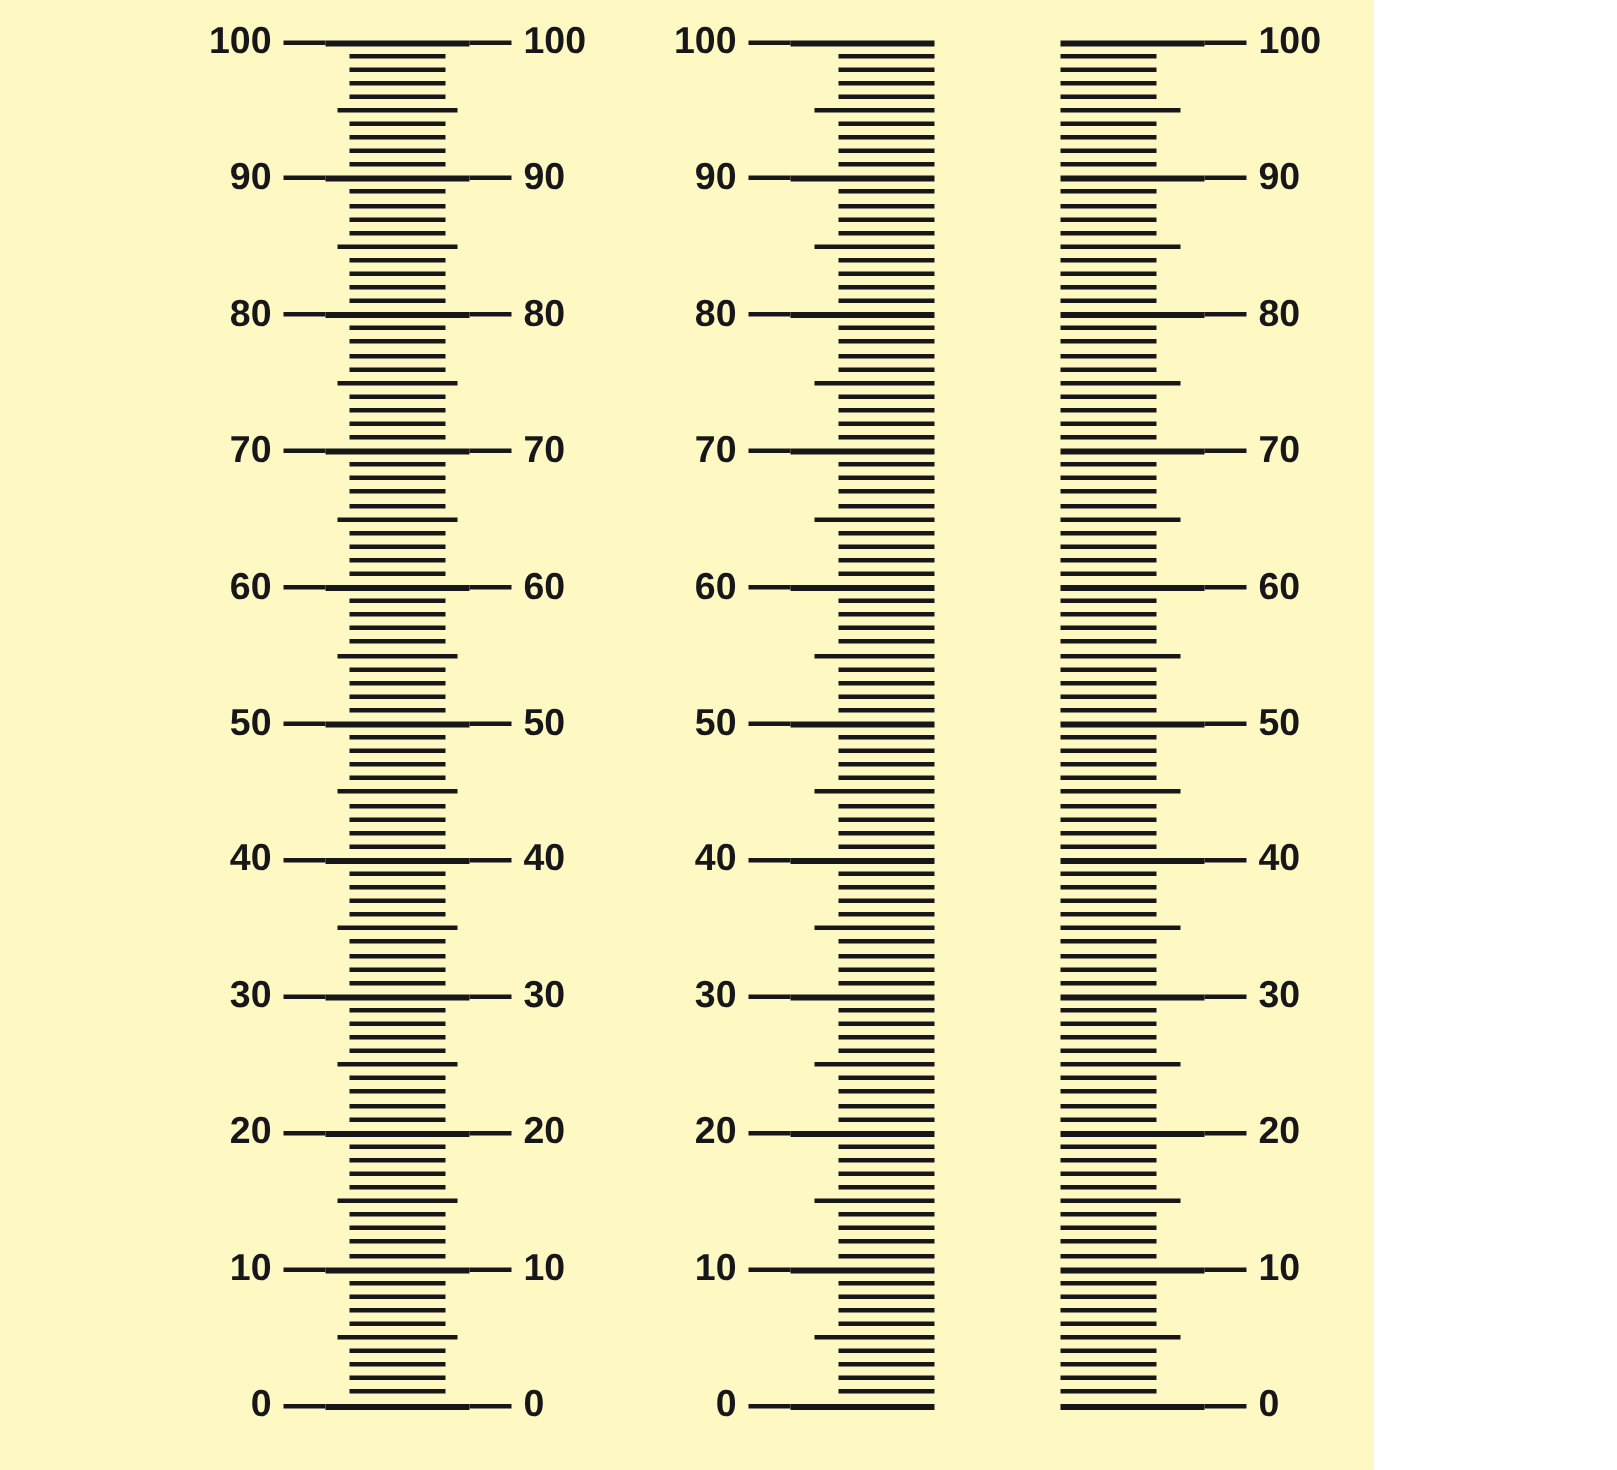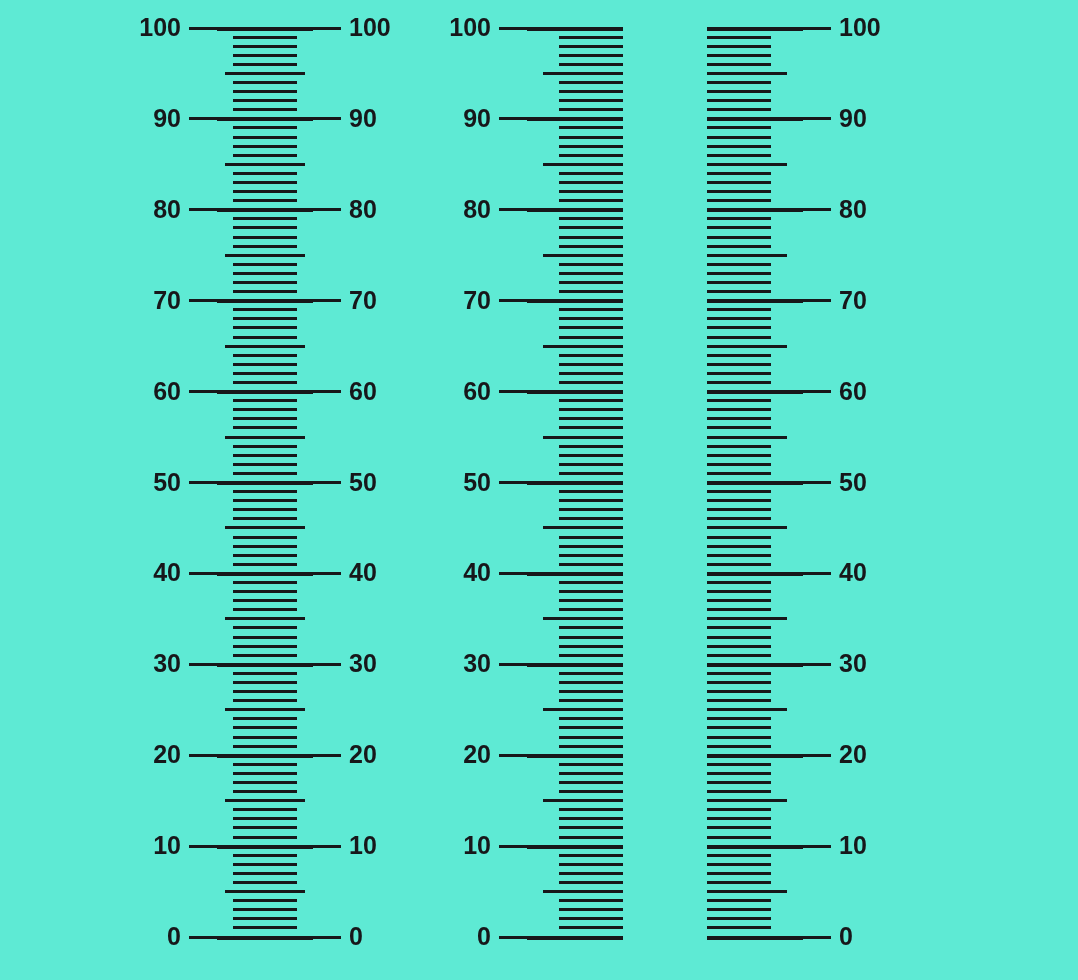--- a/index.html
+++ b/index.html
@@ -8,23 +8,23 @@
     background: #ffffff;
   }
   body {
     width: 1078px;
     height: 980px;
     font-family: "Liberation Sans", sans-serif;
     overflow: hidden;
   }
   .canvas {
     position: relative;
-    width: 1078px;
+    width: 916px;
     height: 980px;
-    background: #5eead4;
+    background: #fef9c3;
   }
   .scale-group {
     position: absolute;
     top: 0;
     height: 980px;
   }
   
   #scale-0 { left: 140px; width: 240px; }
   #scale-1 { left: 470px; width: 240px; }
   #scale-2 { left: 700px; width: 240px; }

